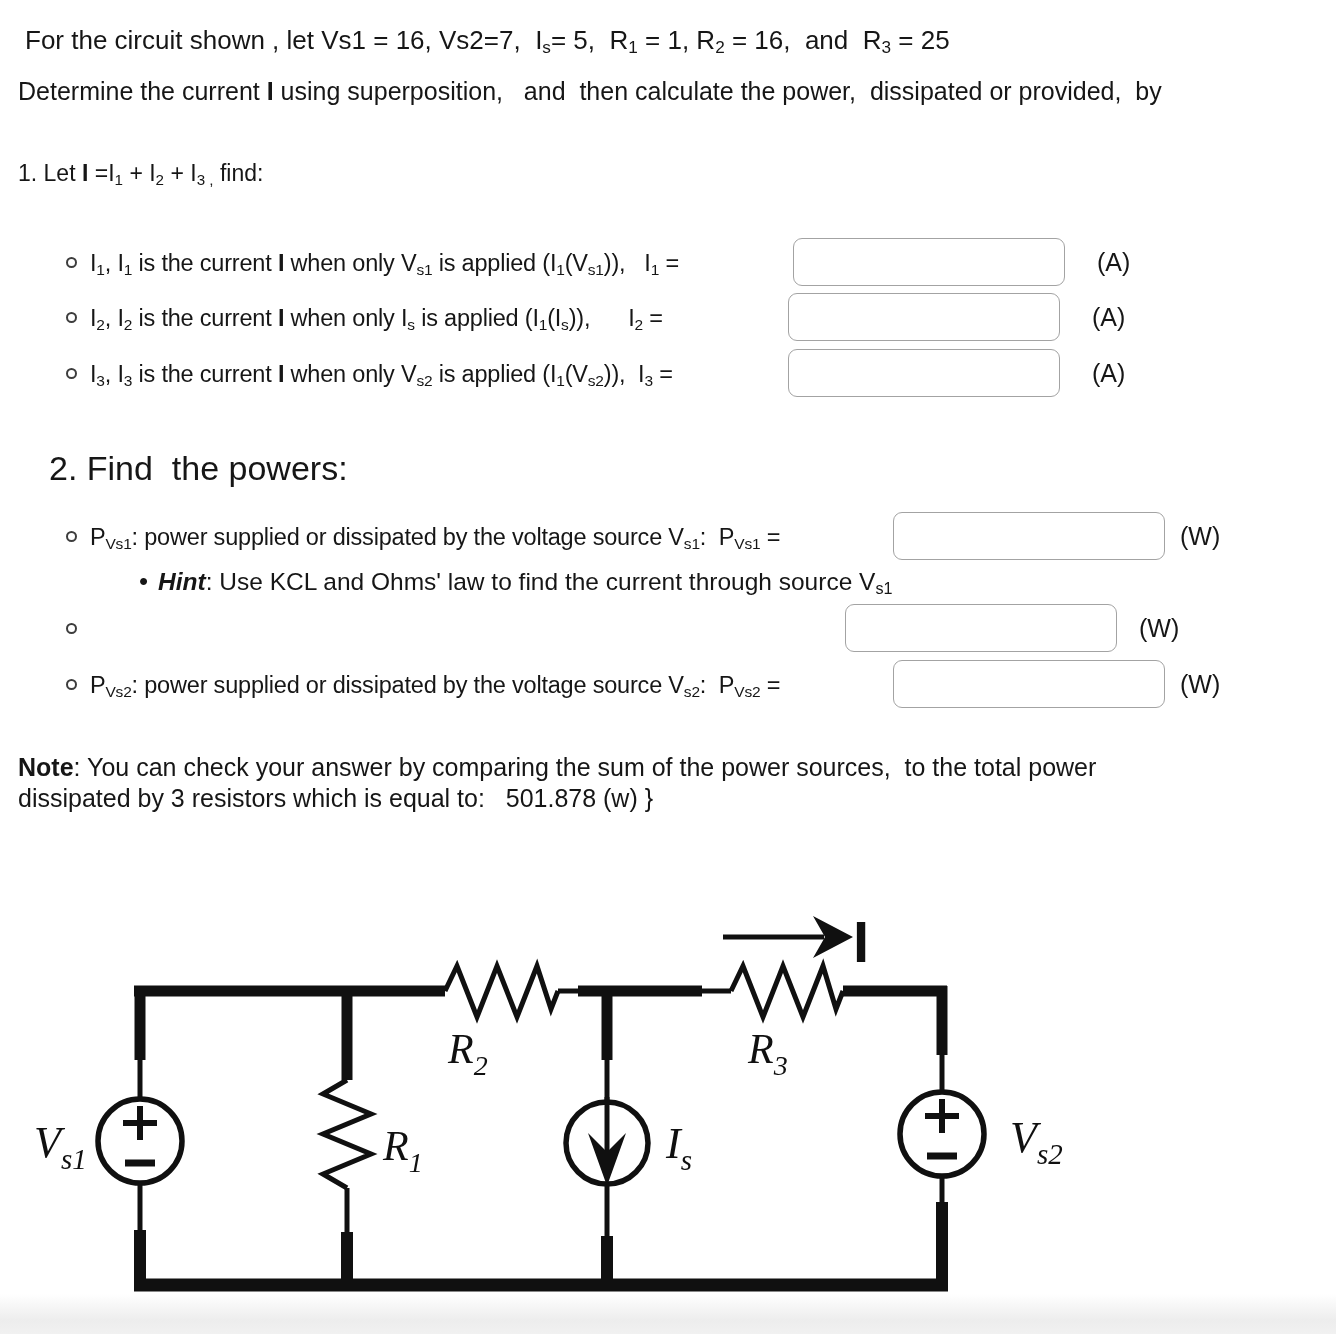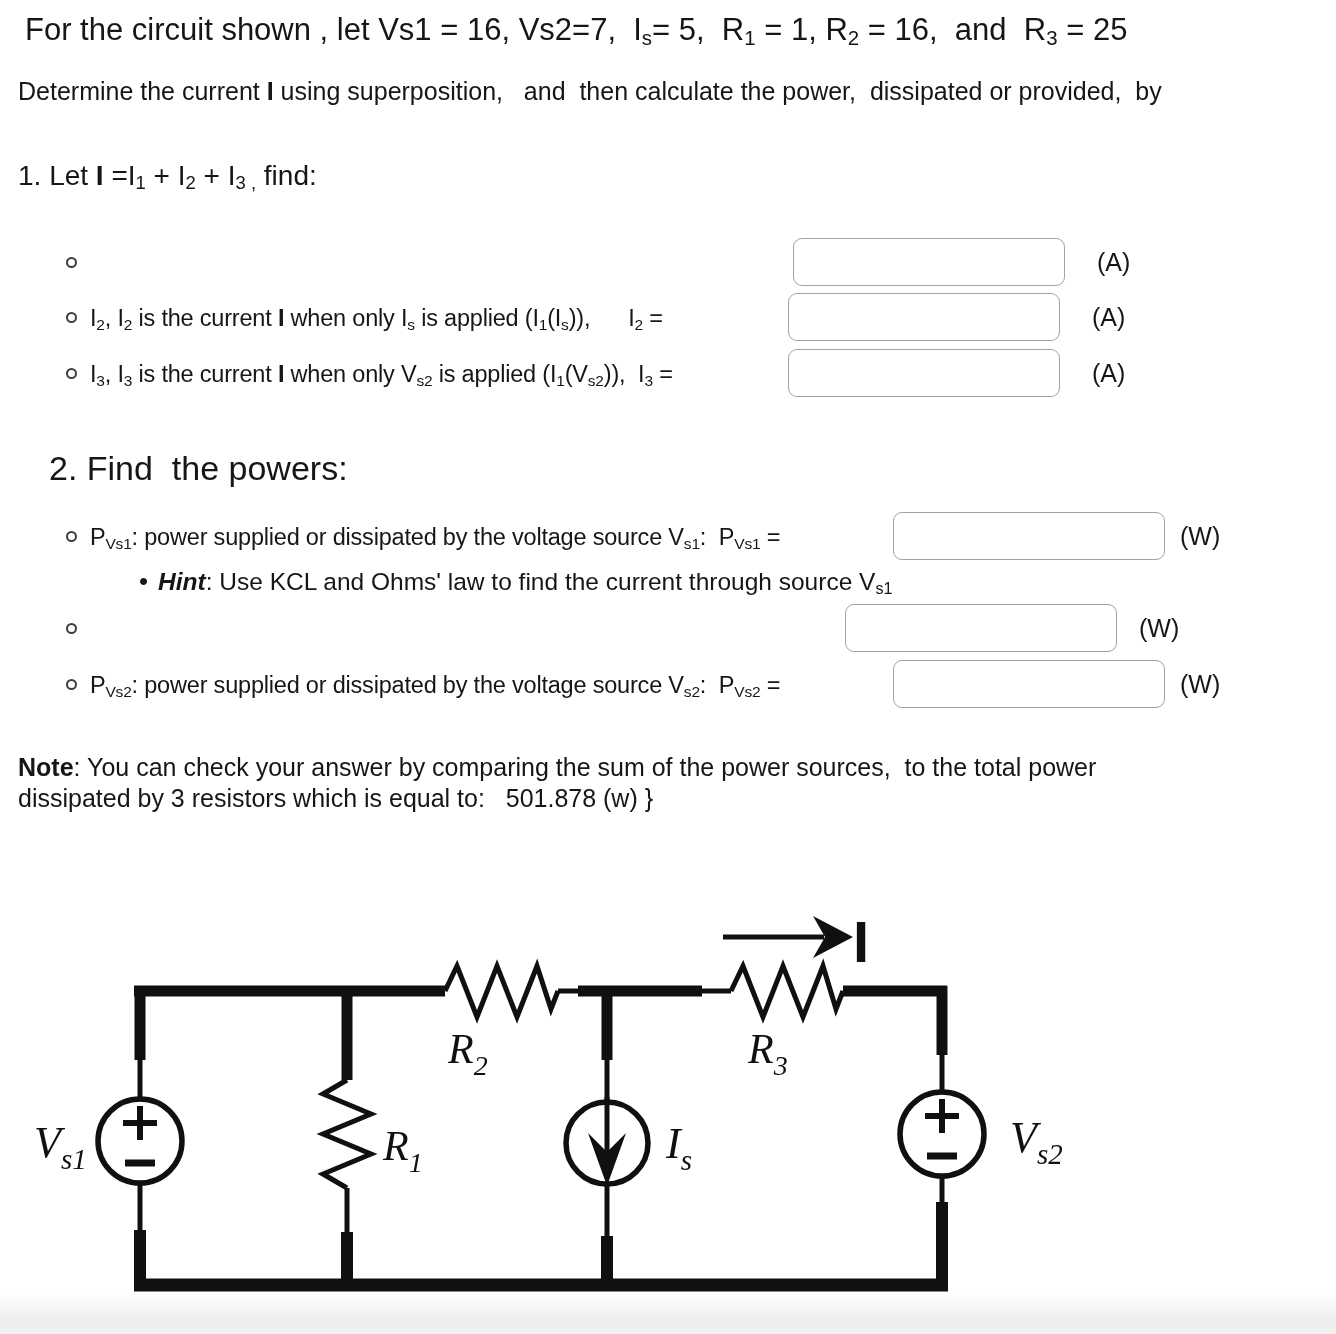--- a/index.html
+++ b/index.html
@@ -5,23 +5,23 @@
   html,body{margin:0;padding:0}
   body{
     width:1336px;height:1334px;position:relative;overflow:hidden;
     background:#ffffff;color:#161616;
     font-family:"Liberation Sans","DejaVu Sans",sans-serif;
   }
   .abs{position:absolute}
   .rich, .rich span, .rich b, .rich sub{white-space:pre-wrap}
   sub{font-size:0.66em;vertical-align:-0.24em;line-height:0}
   b.it{font-style:italic}
-  .line1{left:25px;top:12px;font-size:31px}
+  .line1{left:25px;top:25px;font-size:26px}
   .intro{left:18px;top:76px;font-size:25px;line-height:30px}
-  .part1{left:18px;top:160px;font-size:28px}
+  .part1{left:18px;top:160px;font-size:23px}
   .part2{left:49px;top:449px;font-size:34px}
   .note{left:18px;top:752px;font-size:25px;line-height:31px}
   .bullet{
     position:absolute;width:11px;height:11px;box-sizing:border-box;
     border:2px solid #3d3d3d;border-radius:50%;background:transparent;
   }
   .row-label{position:absolute;font-size:23.5px;letter-spacing:-0.2px;line-height:32px}
   .unit{position:absolute;font-size:25px}
   .answer-box{
     position:absolute;width:272px;height:48px;box-sizing:border-box;
@@ -43,20 +43,21 @@
 <div class="abs line1 rich"><span>For the circuit shown , let Vs1 = 16, Vs2=7,  I</span><sub>s</sub><span>= 5,  R</span><sub>1</sub><span> = 1, R</span><sub>2</sub><span> = 16,  and  R</span><sub>3</sub><span> = 25</span></div>
 
 <div class="abs intro">
   <div class="rich"><span>Determine the current </span><b>I</b><span> using superposition,   and  then calculate the power,  dissipated or provided,  by</span></div>
 </div>
 
 <div class="abs part1 rich"><span>1. Let </span><b>I</b><span> =</span><span>I</span><sub>1</sub><span> + I</span><sub>2</sub><span> + I</span><sub>3 ,</sub><span> find:</span></div>
 
 <div class="abs" style="left:0;top:238px;width:1336px;height:50px">
   <span class="bullet" style="left:66px;top:19px"></span>
+  <span class="row-label rich" style="left:90px;top:9px"><span>I</span><sub>1</sub><span>, I</span><sub>1</sub><span> is the current </span><b>I</b><span> when only V</span><sub>s1</sub><span> is applied (I</span><sub>1</sub><span>(V</span><sub>s1</sub><span>)),   I</span><sub>1</sub><span> =</span></span>
   <input class="answer-box" style="left: 793px; top: 0px;" value="">
   <span class="unit" style="left:1097px;top:10px">(A)</span>
 </div>
 
 <div class="abs" style="left:0;top:293px;width:1169px;height:50px">
   <span class="bullet" style="left:66px;top:19px"></span>
   <span class="row-label rich" style="left:90px;top:9px"><span>I</span><sub>2</sub><span>, I</span><sub>2</sub><span> is the current </span><b>I</b><span> when only I</span><sub>s</sub><span> is applied (I</span><sub>1</sub><span>(I</span><sub>s</sub><span>)),      I</span><sub>2</sub><span> =</span></span>
   <input class="answer-box" style="left: 788px; top: 0px;" value="">
   <span class="unit" style="left:1092px;top:10px">(A)</span>
 </div>

